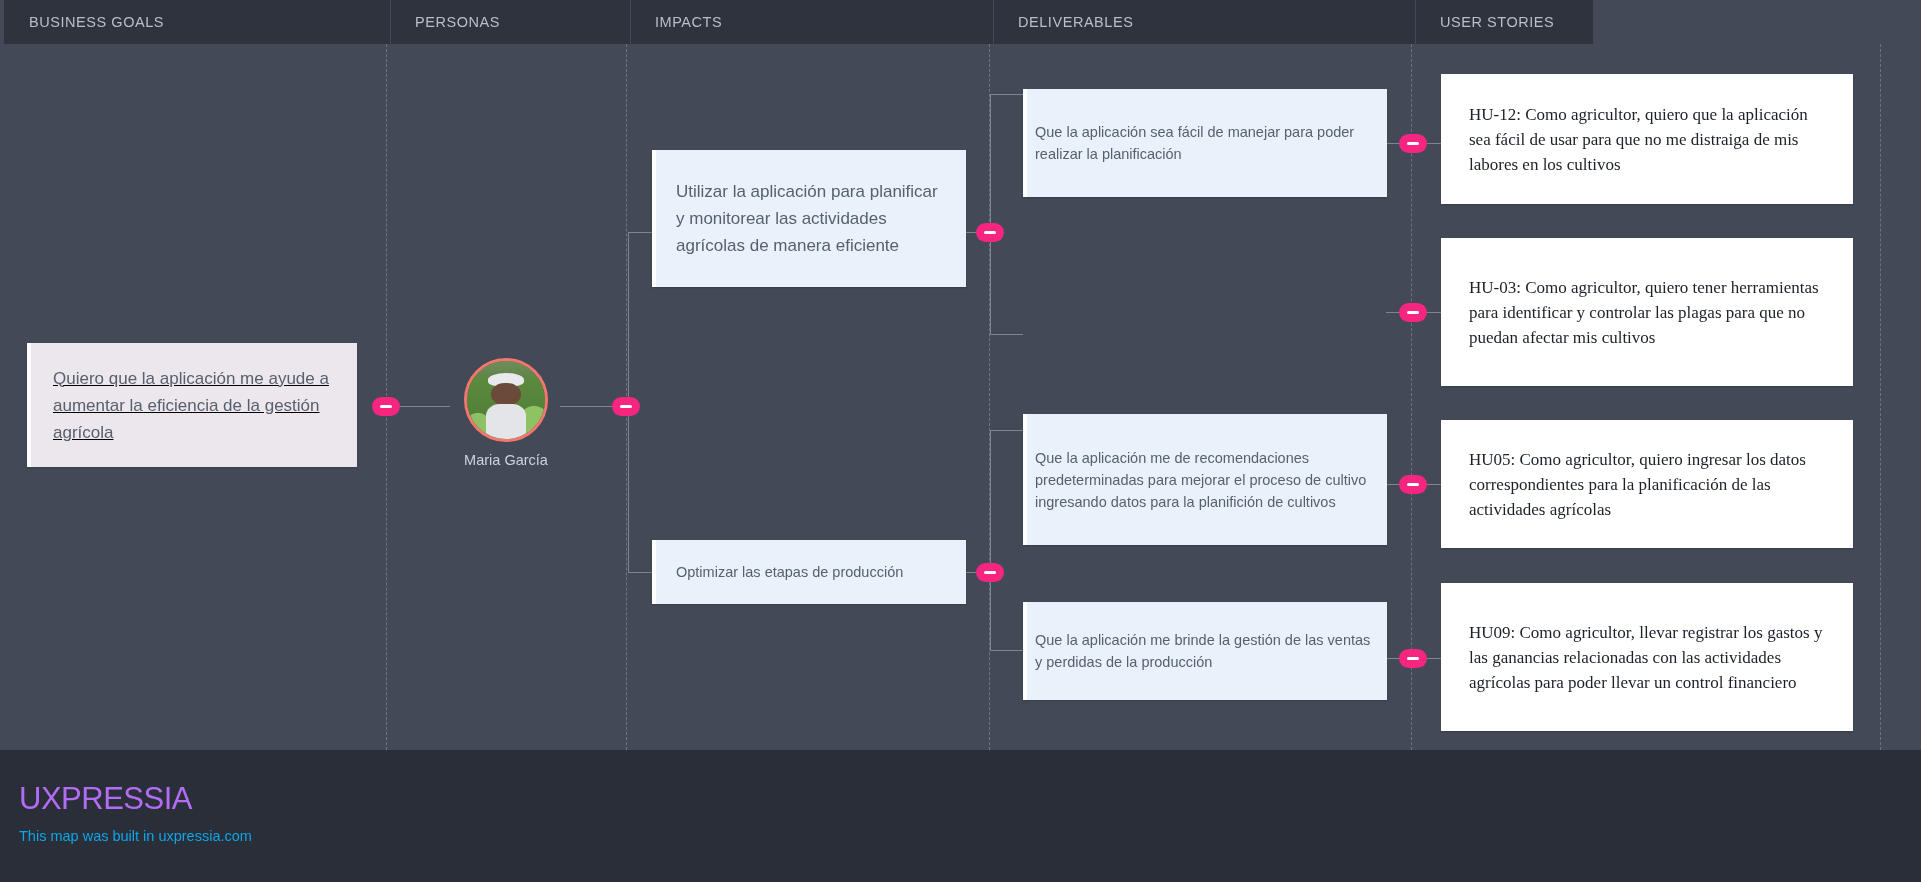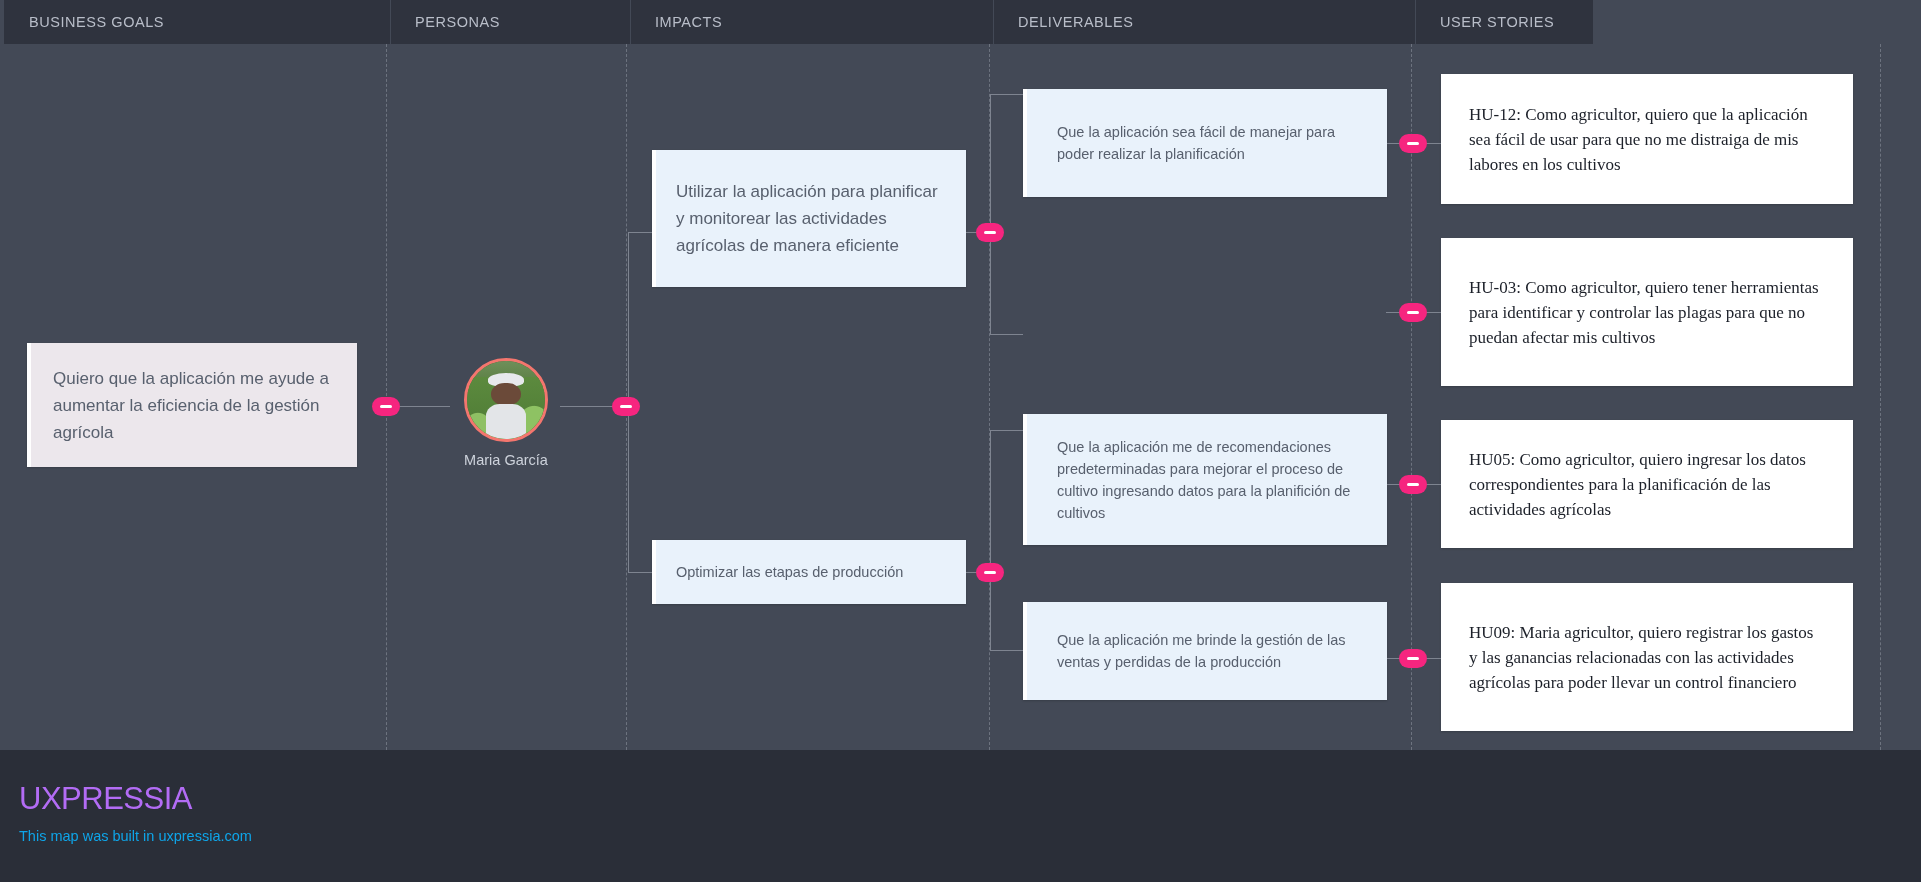--- a/index.html
+++ b/index.html
@@ -60,21 +60,21 @@
     color: #58606e; line-height: 27px; padding: 0 20px;
     font-family: "Liberation Sans", sans-serif;
   }
   .card-impact.big .card-text { font-size: 17px; }
   .card-impact.small .card-text { font-size: 14.5px; line-height: 22px; }
 
   .card-deliverable {
     background: #e9f2fb; border-left: 4px solid #ffffff;
   }
   .card-deliverable .card-text {
-    color: #58606e; font-size: 14.5px; line-height: 22px; padding: 0 30px;
+    color: #58606e; font-size: 14.5px; line-height: 22px; padding: 0 8px;
     font-family: "Liberation Sans", sans-serif;
   }
 
   .card-story {
     background: #ffffff;
   }
   .card-story .card-text {
     color: #1c2029; font-size: 17px; line-height: 25px; padding: 0 28px;
     font-family: "Liberation Serif", serif;
   }
@@ -175,21 +175,21 @@
   <div class="line-h" style="left:966px; top:572px; width:24px;"></div>
   <div class="line-v" style="left:990px; top:430px; height:220px;"></div>
   <div class="line-h" style="left:990px; top:430px; width:33px;"></div>
   <div class="line-h" style="left:990px; top:650px; width:33px;"></div>
 
   <div class="line-h" style="left:1386px; top:143px; width:62px;"></div>
   <div class="line-h" style="left:1386px; top:312px; width:62px;"></div>
   <div class="line-h" style="left:1386px; top:484px; width:62px;"></div>
   <div class="line-h" style="left:1386px; top:658px; width:62px;"></div>
 
-  <div class="card card-goal" style="left:27px; top:343px; width:330px; height:124px;">
+  <div class="card card-goal" style="left:27px; top:343px; width:330px; height:124px;text-decoration:underline;">
     <div class="card-text">Quiero que la aplicación me ayude a aumentar la eficiencia de la gestión agrícola</div>
   </div>
   <div class="pill" style="left:372px; top:397px;"></div>
 
   <div class="persona" style="left:454px; top:358px; width:104px;">
     <div class="persona-avatar">
       <div class="ph-sky"></div>
       <div class="ph-foliage"></div>
       <div class="ph-hat"></div>
       <div class="ph-face"></div>
@@ -232,21 +232,21 @@
 
   <div class="card card-story" style="left:1441px; top:238px; width:412px; height:148px;">
     <div class="card-text">HU-03:  Como agricultor, quiero tener herramientas para identificar y controlar las plagas para que no puedan afectar mis cultivos</div>
   </div>
 
   <div class="card card-story" style="left:1441px; top:420px; width:412px; height:128px;">
     <div class="card-text">HU05:  Como agricultor, quiero ingresar los datos correspondientes para la planificación de las actividades agrícolas</div>
   </div>
 
   <div class="card card-story" style="left:1441px; top:583px; width:412px; height:148px;">
-    <div class="card-text">HU09: Maria agricultor, quiero registrar los gastos y las ganancias relacionadas con las actividades agrícolas para poder llevar un control financiero</div>
+    <div class="card-text">HU09: Como agricultor, llevar registrar los gastos y las ganancias relacionadas con las actividades agrícolas para poder llevar un control financiero</div>
   </div>
 
   <div class="header-bar">
     <div class="hdr-col" style="left:25px;">
       <span class="hdr-label">BUSINESS GOALS</span>
     </div>
     <div class="hdr-sep" style="left:386px;"></div>
 
     <div class="hdr-col" style="left:411px;">
       <span class="hdr-label">PERSONAS</span>

